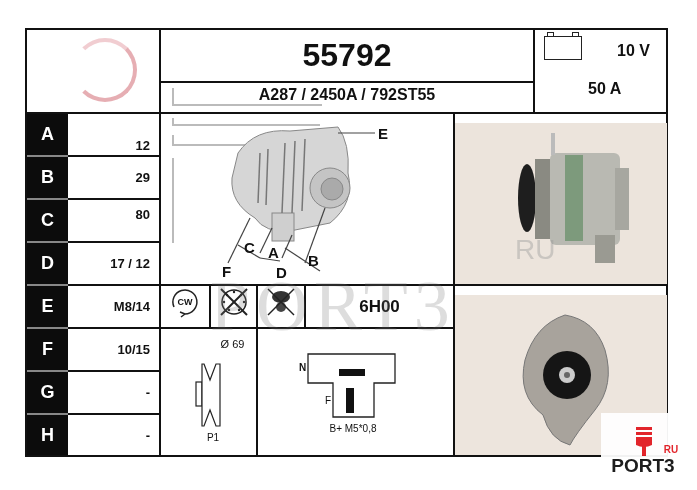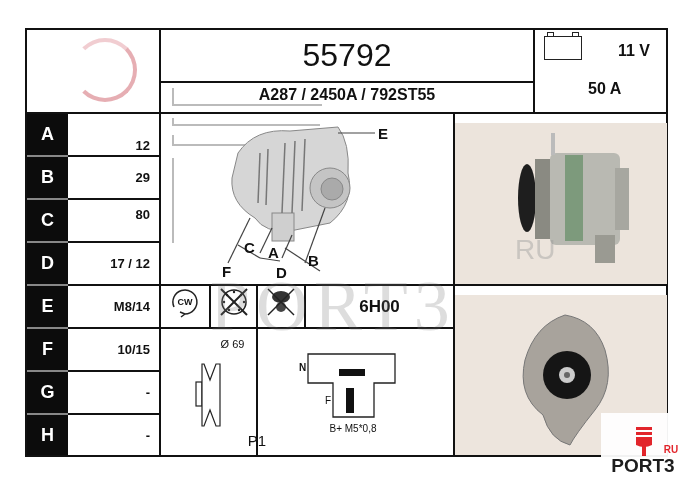--- a/index.html
+++ b/index.html
@@ -5,39 +5,39 @@
   * { box-sizing: border-box; margin: 0; padding: 0; }
   html, body { width: 697px; height: 490px; background: #ffffff; overflow: hidden; }
   body { position: relative; font-family: "Liberation Sans", sans-serif; color: #111; }
   .abs { position: absolute; }
   .sheet { position: absolute; left: 25px; top: 28px; width: 643px; height: 429px; border: 2px solid #111; }
   .hl { position: absolute; height: 2px; background: #111; }
   .vl { position: absolute; width: 2px; background: #111; }
   .logo { left: 25px; top: 28px; width: 135px; height: 85px; display: flex; align-items: center; justify-content: center; }
   .logo-text { font-family: "Liberation Serif", serif; font-weight: bold; font-size: 19px; letter-spacing: 7px; color: #222; position: relative; z-index: 2; }
   .logo-ring { position: absolute; left: 48px; top: 10px; width: 64px; height: 64px; border-radius: 50%; border: 4px solid #e2a0a6; border-left-color: transparent; border-top-color: #efc5c9; opacity: .85; z-index: 1; }
-  .title { left: 160px; top: 28px; width: 374px; height: 54px; display: flex; align-items: center; justify-content: center; font-size: 32px; font-weight: normal; }
+  .title { left: 160px; top: 28px; width: 374px; height: 54px; display: flex; align-items: center; justify-content: center; font-size: 32px; font-weight: bold; }
   .subtitle { left: 160px; top: 82px; width: 374px; height: 25px; display: flex; align-items: center; justify-content: center; font-size: 16px; font-weight: bold; }
   .subtitle-bracket { position: absolute; left: 172px; top: 88px; width: 150px; height: 18px; border-left: 2px solid #bbb; border-bottom: 2px solid #bbb; }
   .battery-cell { left: 534px; top: 28px; width: 134px; height: 85px; }
   .battery-icon { position: absolute; left: 10px; top: 8px; width: 38px; height: 24px; border: 1.5px solid #222; }
   .battery-icon::before, .battery-icon::after { content: ""; position: absolute; top: -5px; width: 5px; height: 4px; border: 1.5px solid #222; border-bottom: none; }
   .battery-icon::before { left: 2px; }
   .battery-icon::after { right: 2px; }
   .volt { position: absolute; right: 18px; top: 14px; font-size: 16px; font-weight: bold; }
   .amp { position: absolute; left: 54px; top: 52px; font-size: 16px; font-weight: bold; }
   .letter { position: absolute; left: 27px; width: 41px; background: #0c0c0c; color: #fff; font-weight: bold; font-size: 18px; display: flex; align-items: center; justify-content: center; }
   .letter-sep { position: absolute; left: 27px; width: 41px; height: 2px; background: #888; }
   .val { position: absolute; left: 68px; width: 92px; font-weight: bold; font-size: 13px; display: flex; align-items: center; justify-content: flex-end; padding-right: 10px; }
   .diagram { left: 160px; top: 113px; width: 294px; height: 172px; overflow: hidden; }
   .icon-cell { position: absolute; top: 285px; height: 33px; display: flex; align-items: center; justify-content: center; }
   .clock-label { position: absolute; left: 305px; top: 285px; width: 149px; height: 43px; display: flex; align-items: center; justify-content: center; font-weight: bold; font-size: 17px; }
   .pulley { left: 160px; top: 328px; width: 97px; height: 128px; }
   .pulley-dia { position: absolute; left: 0; width: 97px; top: 10px; text-align: center; font-size: 11px; padding-left: 48px; }
-  .pulley-label { position: absolute; left: 0; width: 106px; top: 104px; text-align: right; font-size: 15px; }
+  .pulley-label { position: absolute; left: 0; width: 106px; top: 104px; text-align: center; font-size: 10px; }
   .connector { left: 257px; top: 328px; width: 197px; height: 128px; }
   .photo { background: #ece4dc; overflow: hidden; }
   .watermark { position: absolute; font-family: "Liberation Serif", serif; color: rgba(120,120,120,0.25); pointer-events: none; z-index: 5; }
   .port3 { left: 601px; top: 413px; width: 85px; height: 63px; background: #fff; opacity: .95; }
 </style>
 </head>
 <body>
 
 <div class="sheet"></div>
 
@@ -56,21 +56,21 @@
 <div class="abs logo">
   <div class="logo-ring"></div>
 </div>
 
 <div class="abs title">55792</div>
 <div class="subtitle-bracket"></div>
 <div class="abs subtitle">A287 / 2450A / 792ST55</div>
 
 <div class="abs battery-cell">
   <div class="battery-icon"></div>
-  <span class="volt">11 V</span>
+  <span class="volt">10 V</span>
   <span class="amp">50 A</span>
 </div>
 
 <div id="spec-rows">
   <div class="letter" style="top:114px;height:41px">A</div>
   <div class="val" style="top:126px;height:39px">12</div>
   <div class="letter-sep" style="top:155px"></div>
   <div class="hl" style="left:68px;top:155px;width:92px"></div>
 
   <div class="letter" style="top:157px;height:41px">B</div>

